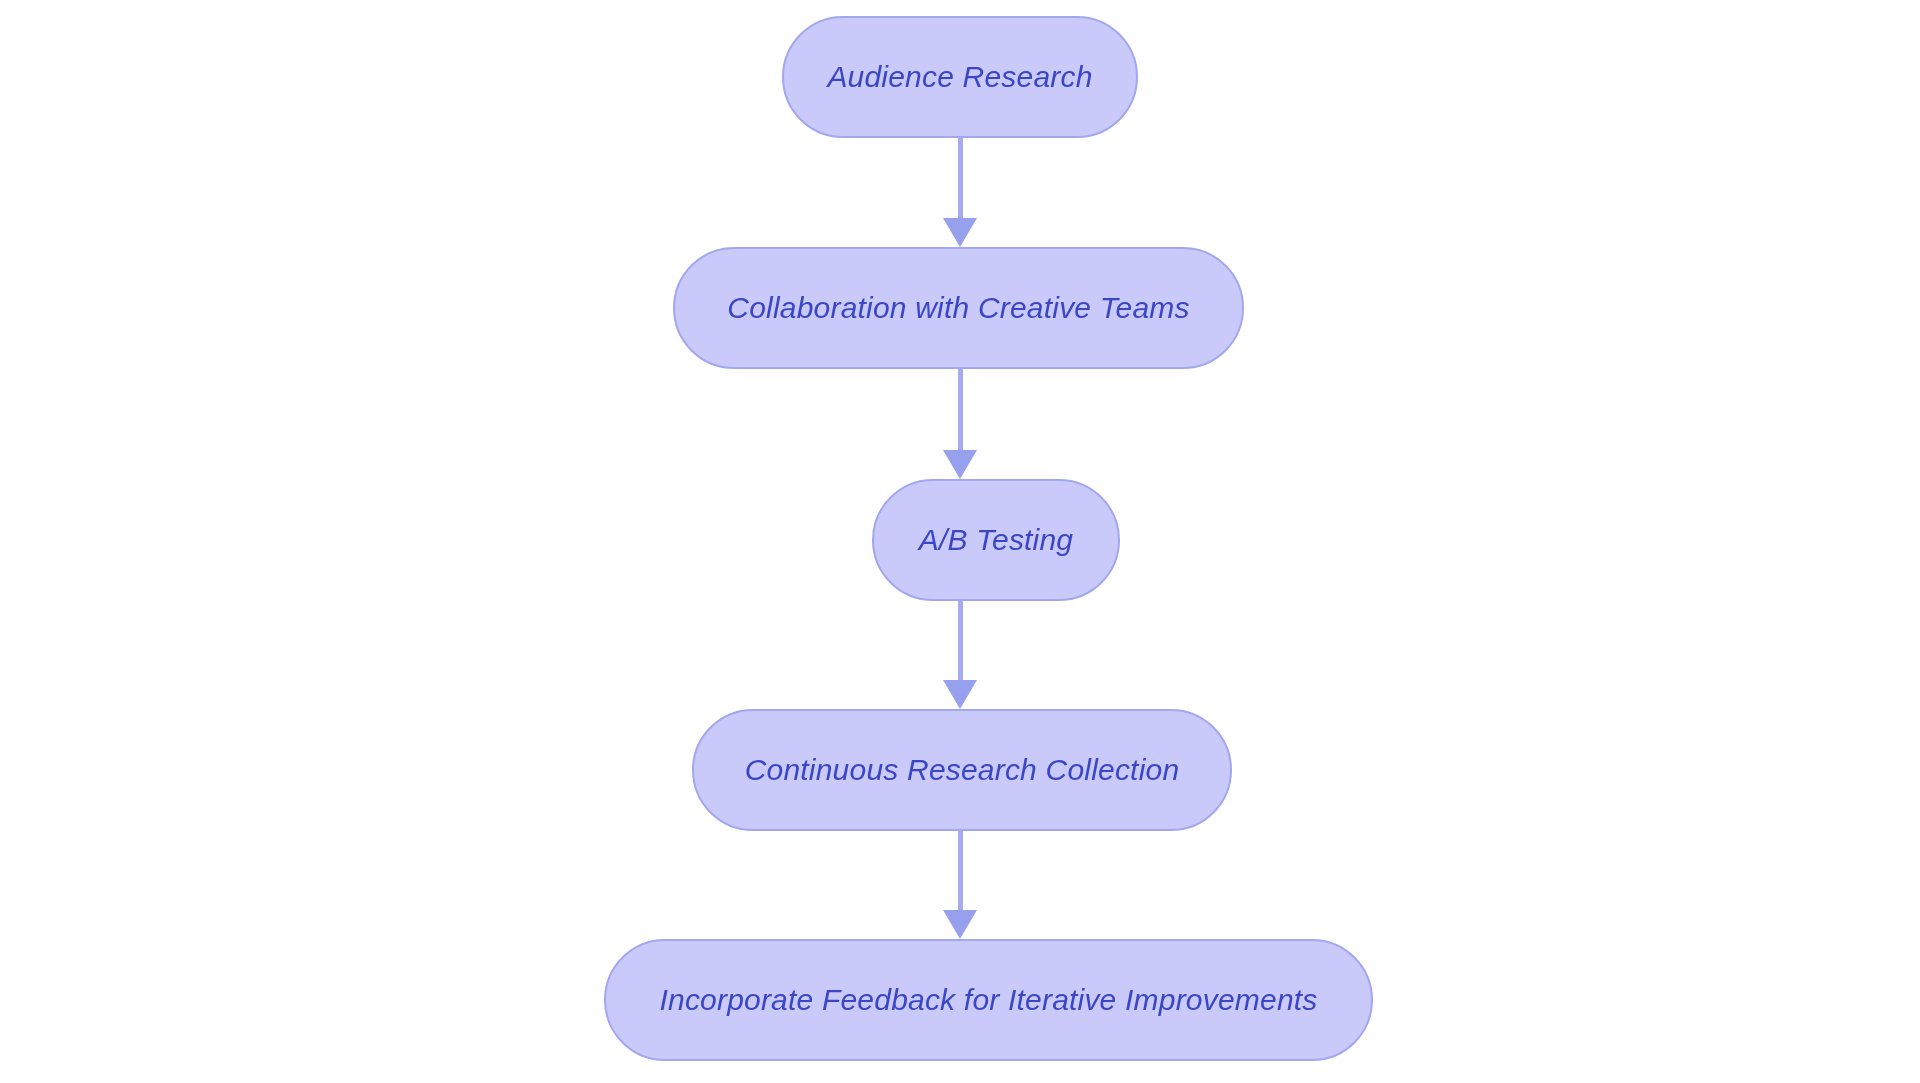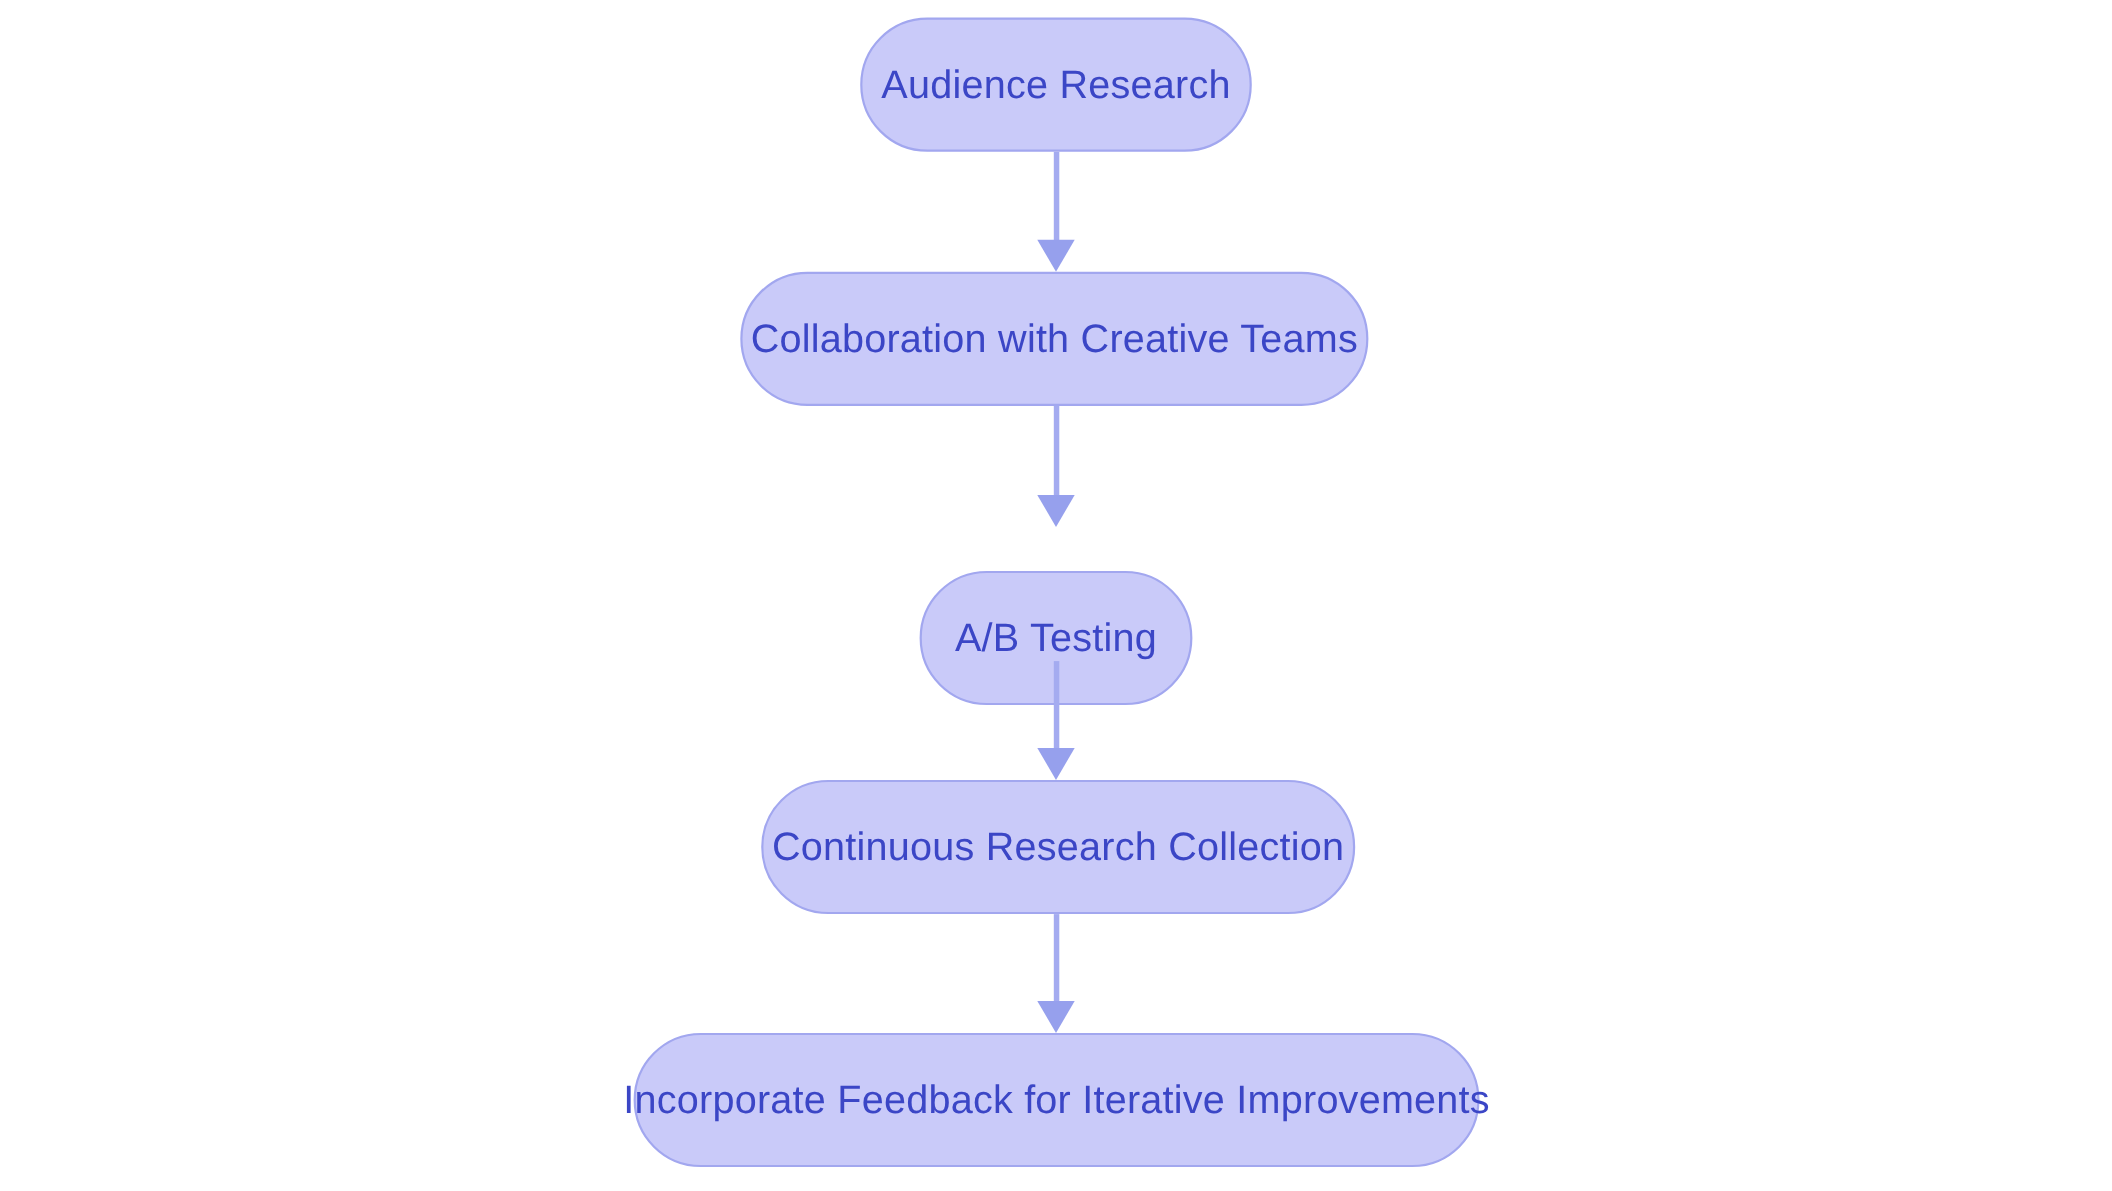--- a/index.html
+++ b/index.html
@@ -21,31 +21,32 @@
     height: 122px;
     background: #c9caf9;
     border: 2px solid #a2a7ef;
     border-radius: 61px;
     display: flex;
     align-items: center;
     justify-content: center;
   }
   .node .label {
     color: #3b46c6;
-    font-size: 36px;
+    font-size: 30px;
     font-weight: 400;
     letter-spacing: 0.2px;
     white-space: nowrap;
     text-align: center;
+    font-style: italic;
   }
   .n1 { left: 782px; top: 16px;  width: 356px; }
   .n2 { left: 673px; top: 247px; width: 571px; }
-  .n3 { left: 836px; top: 479px; width: 248px; margin-top: 40px; }
+  .n3 { left: 872px; top: 479px; width: 248px; }
   .n4 { left: 692px; top: 709px; width: 540px; }
-  .n5 { left: 576px; top: 939px; width: 769px; }
+  .n5 { left: 604px; top: 939px; width: 769px; }
 
   .connector {
     position: absolute;
     left: 940px;
     width: 40px;
   }
   .c1 { top: 138px; height: 109px; }
   .c2 { top: 369px; height: 110px; }
   .c3 { top: 601px; height: 108px; }
   .c4 { top: 831px; height: 108px; }

